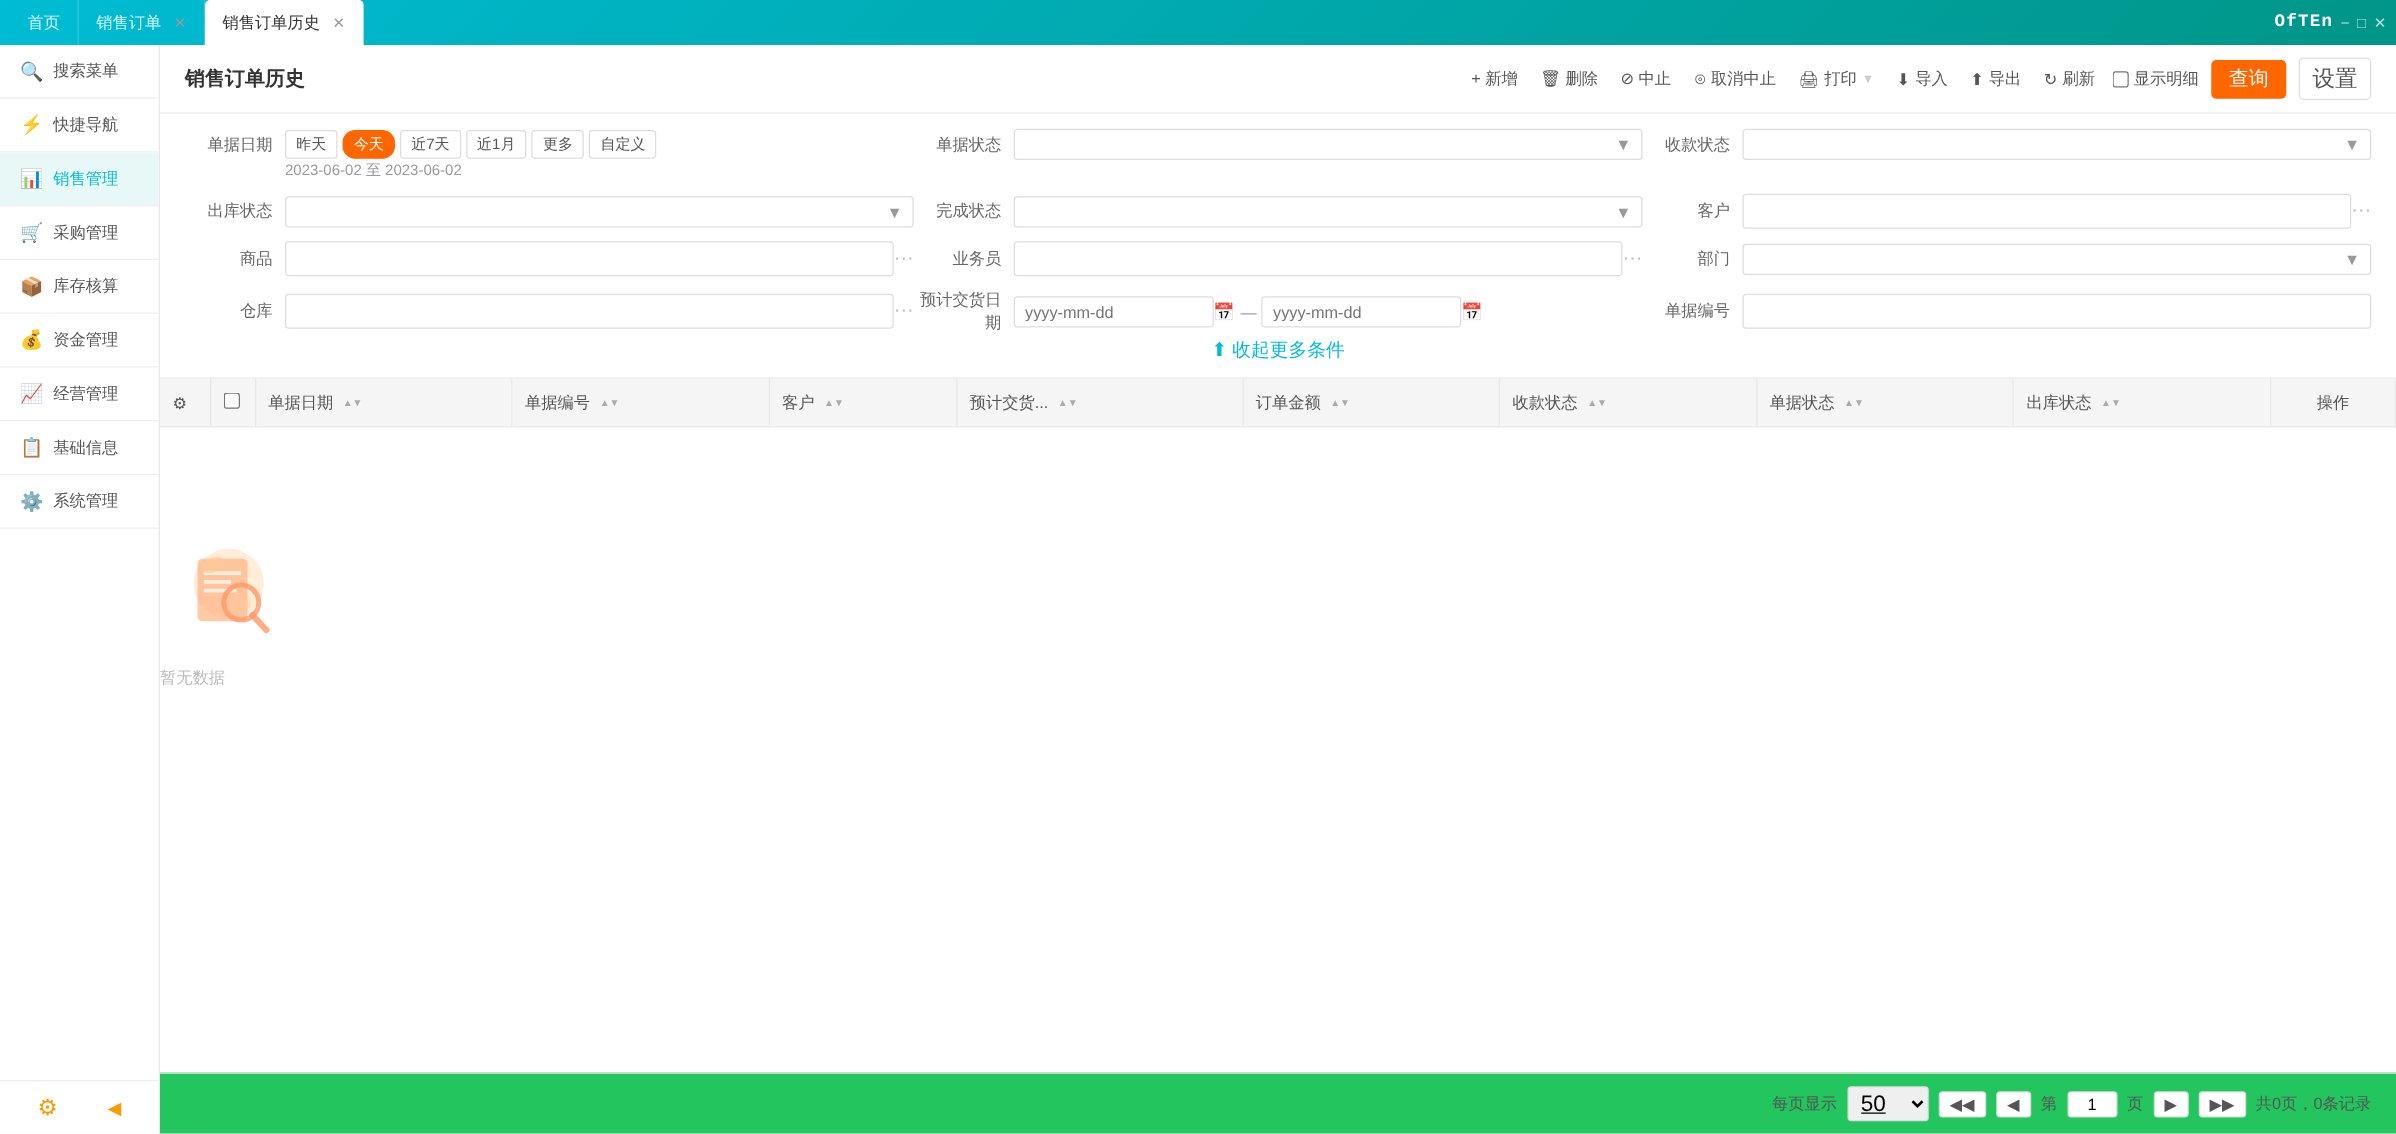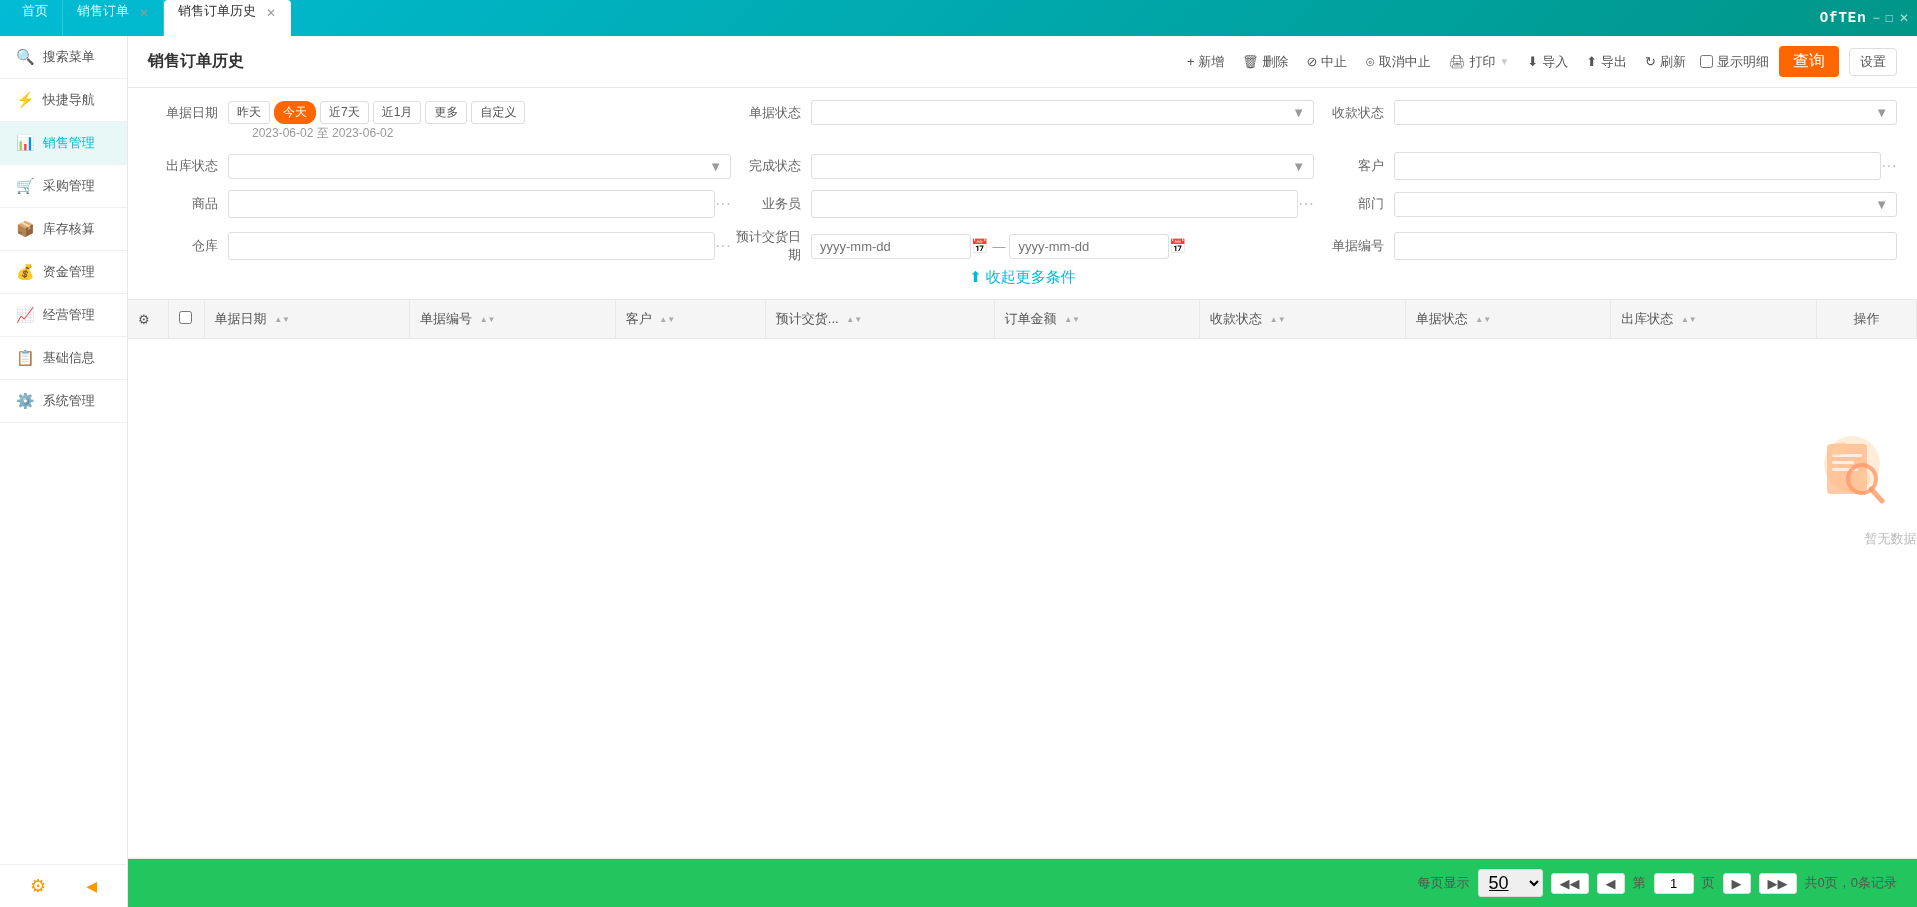--- a/index.html
+++ b/index.html
@@ -11,21 +11,21 @@
       background: linear-gradient(135deg, #00bcd4, #009688);
       display: flex;
       align-items: center;
       padding: 0 8px;
       gap: 0;
       position: relative;
     }
     .tab-item {
       height: 36px;
       display: flex;
-      align-items: flex-end;
+      align-items: center;
       padding: 16px 14px;
       color: rgba(255,255,255,0.85);
       cursor: pointer;
       font-size: 13px;
       gap: 6px;
       border-right: 1px solid rgba(255,255,255,0.2);
     }
     .tab-item.active {
       background: #fff;
       color: #333;
@@ -143,21 +143,21 @@
       cursor: pointer;
       font-size: 16px;
     }
     .btn-setting {
       background: #fff;
       color: #555;
       border: 1px solid #ddd;
       border-radius: 4px;
       padding: 4px 10px;
       cursor: pointer;
-      font-size: 13px;
+      font-size: 18px;
     }
 
     
     .filter-section {
       background: #fff;
       padding: 12px 20px;
       border-bottom: 1px solid #e8e8e8;
       flex-shrink: 0;
     }
     .filter-label {
@@ -190,21 +190,20 @@
     }
     .date-btn.active {
       background: #ff6600;
       color: #fff;
       border-color: #ff6600;
       border-radius: 10px;
     }
     .date-range-text {
       color: #999;
       font-size: 12px;
-      margin-left: 24px;
     }
     .filter-select {
       display: flex;
       align-items: center;
       border: 1px solid #ddd;
       border-radius: 3px;
       padding: 4px 8px;
       background: #fff;
       cursor: pointer;
       min-width: 200px;
@@ -282,21 +281,21 @@
       margin-left: 4px;
       color: #aaa;
       vertical-align: middle;
     }
     .th-settings {
       width: 40px;
       text-align: center;
     }
     .th-checkbox { width: 36px; text-align: center; }
     .empty-state {
-      text-align: right;
+      text-align: left;
       padding: 80px 0 40px;
       color: #bbb;
     }
 
     
     .pagination {
       display: flex;
       align-items: center;
       justify-content: flex-end;
       padding: 10px 20px;

